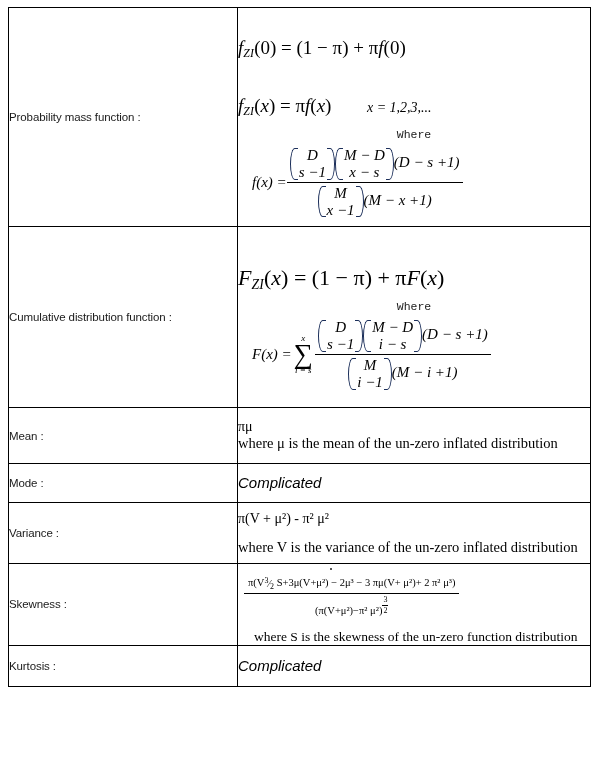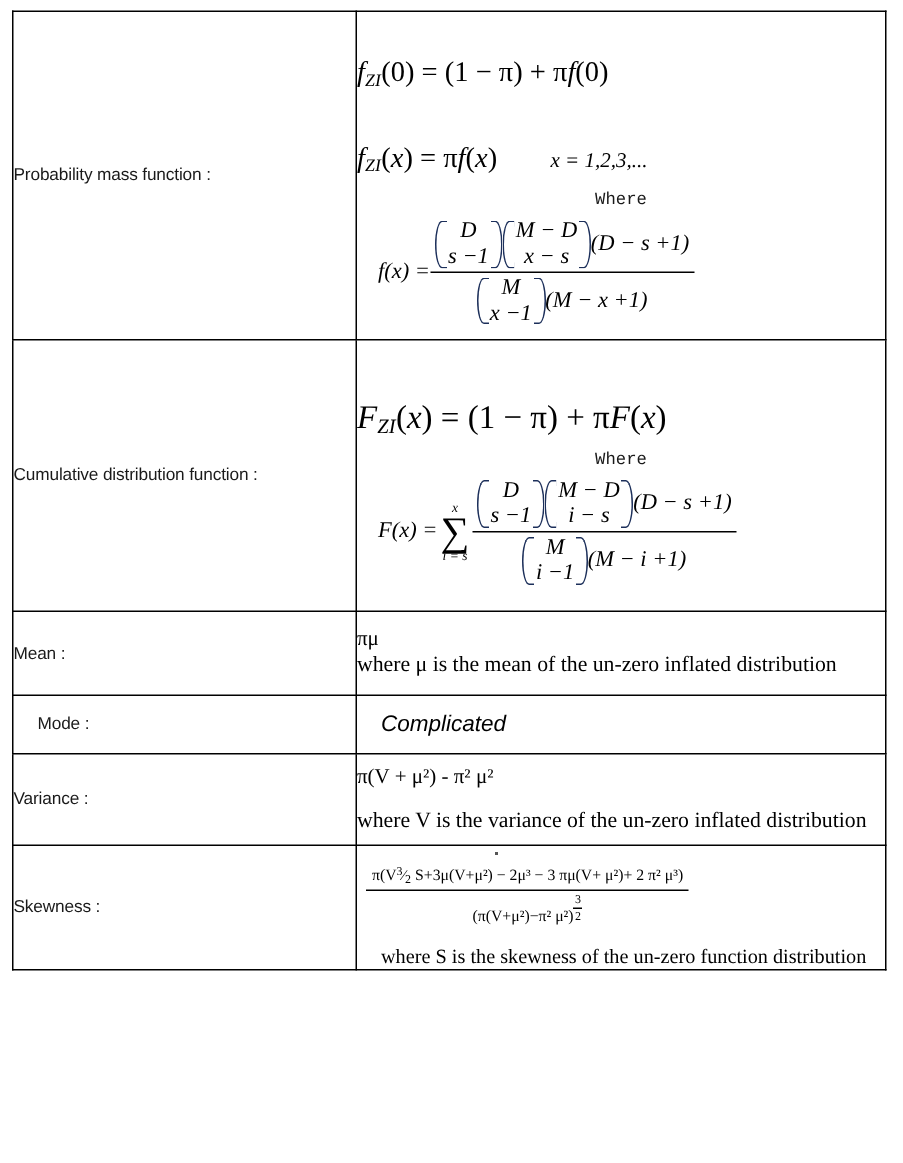--- a/index.html
+++ b/index.html
@@ -45,21 +45,21 @@
   td.value-cell {
     padding: 6px 6px 6px 9px;
     vertical-align: middle;
   }
   
   tr.r-pmf td { height: 218px; vertical-align: middle; }
   tr.r-cdf td { height: 180px; vertical-align: middle; }
   tr.r-param td { height: 34px; }
   tr.r-domain td { height: 34px; }
   tr.r-mean td { height: 55px; }
-  tr.r-mode td { height: 38px; padding-left: 16px; }
+  tr.r-mode td { height: 38px; }
   tr.r-var td { height: 60px; }
   tr.r-skew td { height: 72px; }
   tr.r-kurt td { height: 40px; }
 
   .serif-math {
     font-family: "Liberation Serif", serif;
     font-style: italic;
     font-size: 15px;
     color: #000;
     white-space: nowrap;
@@ -348,19 +348,25 @@
           <div class="skew-wrap">
             <span class="small-frac">
               <span class="num"><span>π(V</span><span class="inline-halffrac"><span class="a">3</span><span class="sl">⁄</span><span class="b">2</span></span><span> S+3μ(V+μ²) − 2μ³ − 3 πμ(V+ μ²)+ 2 π² μ³)</span></span>
               <span class="den"><span>(π(V+μ²)−π² μ²)</span><span class="small-frac" style="font-size:8px;vertical-align:0.1em"><span class="num" style="border-bottom:1px solid #000;padding:0 1px">3</span><span class="den" style="padding:0 1px">2</span></span></span>
             </span>
           </div>
           <div class="skew-note">where  S  is the skewness of the un-zero function distribution</div>
         </td>
       </tr>
 
+      <tr class="r-kurt">
+        <td class="label-cell">Kurtosis :</td>
+        <td class="value-cell">
+          <span class="txt-ital">Complicated</span>
+        </td>
+      </tr>
 
     </tbody>
   </table>
 
   <div class="dot-mark"></div>
 
 </div>
 
 </body></html>

